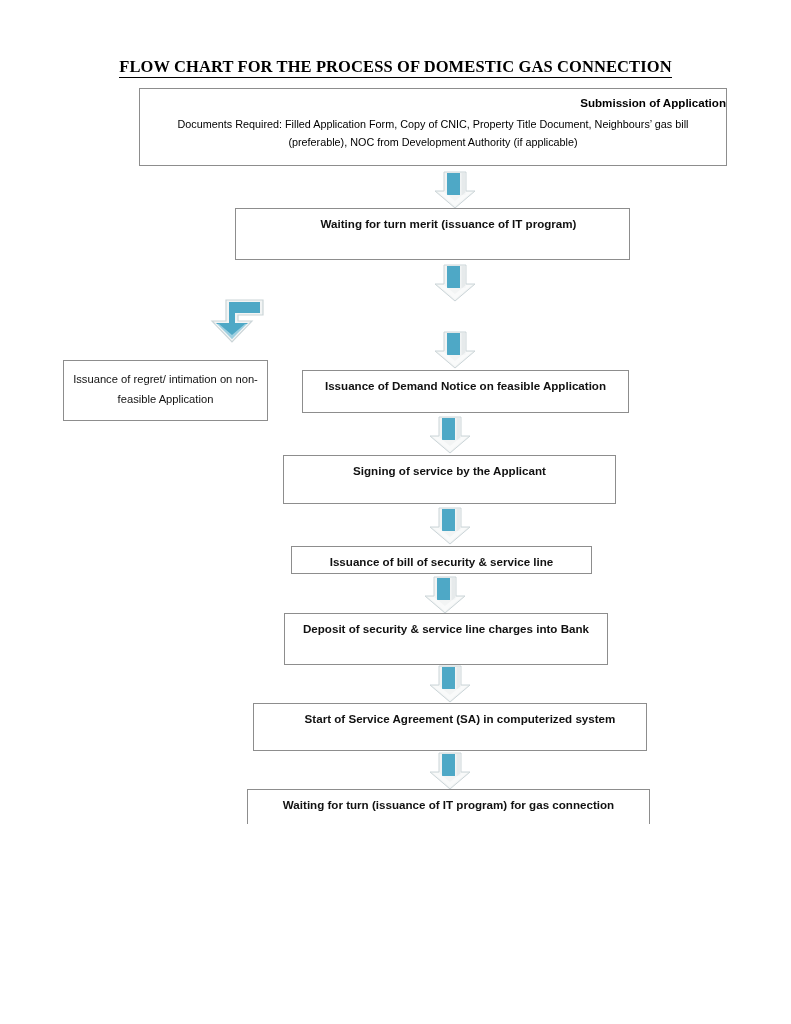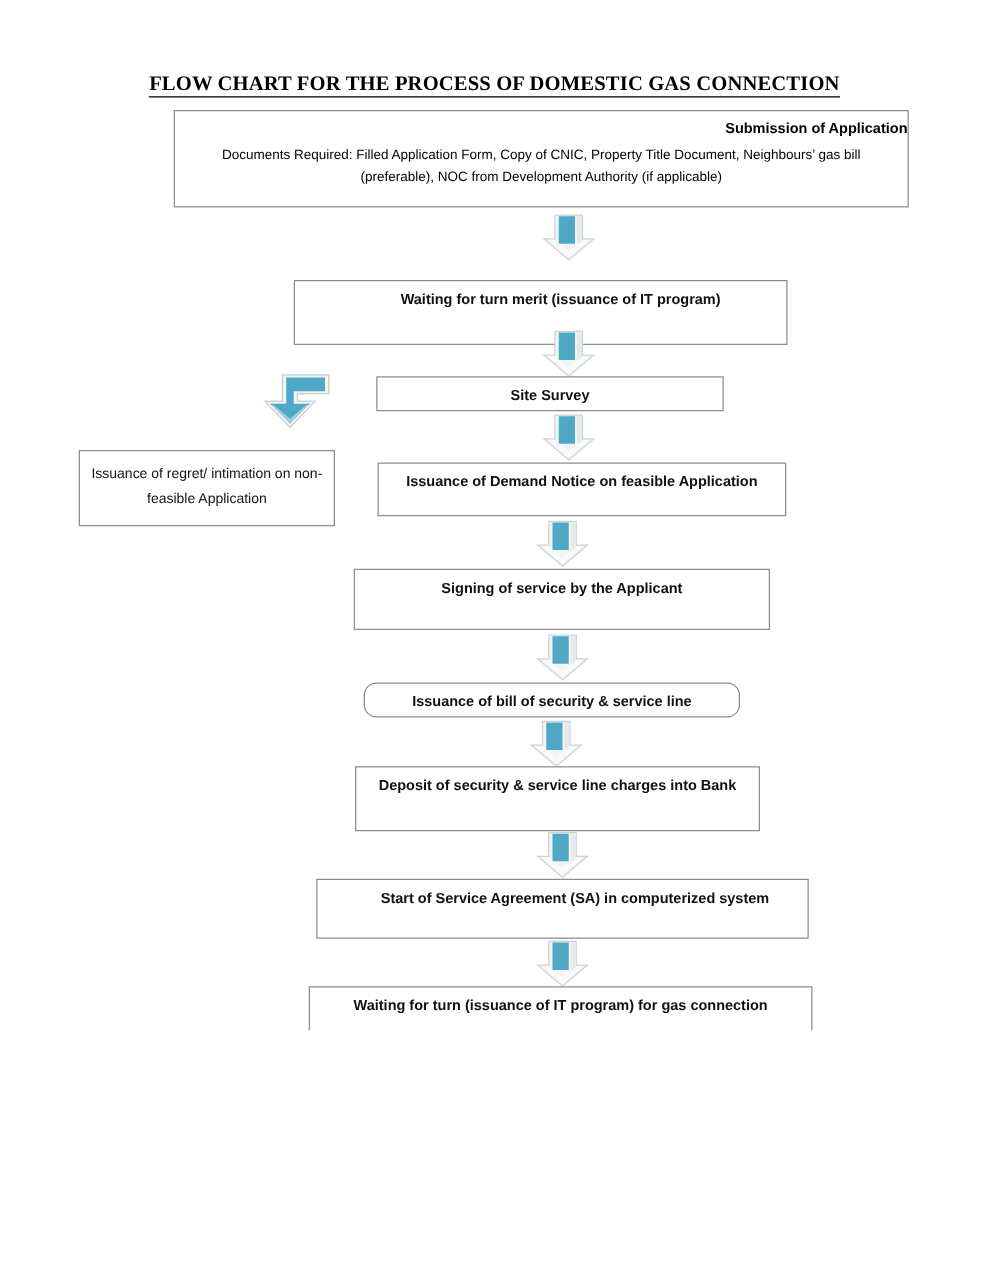--- a/index.html
+++ b/index.html
@@ -95,36 +95,33 @@
 
   <div class="arrow" style="left:433px; top:171px; width:44px; height:38px;">
     <svg width="44" height="38" viewBox="0 0 44 38">
       <polygon points="2,20 22,37 42,20 33,20 33,1 11,1 11,20" fill="#F2F4F4" stroke="#CBD5D8" stroke-width="1"></polygon>
       <rect x="14" y="2" width="13" height="22" fill="#4EA8C6"></rect>
       <rect x="28.5" y="2" width="4" height="22" fill="#E6EAEB"></rect>
       <polygon points="5,21 22,35 39,21 33,21 22,30 11,21" fill="#FFFFFF" opacity="0.55"></polygon>
     </svg>
   </div>
 
-  <div class="node" style="left:235px; top:224px; width:395px; height:52px;padding-left:32px;">
+  <div class="node" style="left:235px; top:208px; width:395px; height:52px;padding-left:32px;">
     <div class="txt">Waiting for turn merit (issuance of IT program)</div>
   </div>
 
   <div class="arrow" style="left:433px; top:264px; width:44px; height:38px;">
     <svg width="44" height="38" viewBox="0 0 44 38">
       <polygon points="2,20 22,37 42,20 33,20 33,1 11,1 11,20" fill="#F2F4F4" stroke="#CBD5D8" stroke-width="1"></polygon>
       <rect x="14" y="2" width="13" height="22" fill="#4EA8C6"></rect>
       <rect x="28.5" y="2" width="4" height="22" fill="#E6EAEB"></rect>
       <polygon points="5,21 22,35 39,21 33,21 22,30 11,21" fill="#FFFFFF" opacity="0.55"></polygon>
     </svg>
   </div>
 
-  <div class="node" style="left:301px; top:301px; width:278px; height:28px;">
-    <div class="txt">Site Survey</div>
-  </div>
 
   <div class="elbow" style="left:205px; top:297px; width:66px; height:48px;">
     <svg width="66" height="48" viewBox="0 0 66 48">
       <polygon points="58,3 58,18 33,18 33,24 47,24 27,45 7,24 21,24 21,3" fill="#F2F4F4" stroke="#CBD5D8" stroke-width="1.2"></polygon>
       <polygon points="55,5 55,16 30,16 30,26 43,26 27,42 11,26 24,26 24,5" fill="#4EA8C6"></polygon>
       <polygon points="10,27 27,42 44,27 40,27 27,38 14,27" fill="#FFFFFF" opacity="0.45"></polygon>
     </svg>
   </div>
 
   <div class="arrow" style="left:433px; top:331px; width:44px; height:38px;">
@@ -159,21 +156,21 @@
 
   <div class="arrow" style="left:428px; top:507px; width:44px; height:38px;">
     <svg width="44" height="38" viewBox="0 0 44 38">
       <polygon points="2,20 22,37 42,20 33,20 33,1 11,1 11,20" fill="#F2F4F4" stroke="#CBD5D8" stroke-width="1"></polygon>
       <rect x="14" y="2" width="13" height="22" fill="#4EA8C6"></rect>
       <rect x="28.5" y="2" width="4" height="22" fill="#E6EAEB"></rect>
       <polygon points="5,21 22,35 39,21 33,21 22,30 11,21" fill="#FFFFFF" opacity="0.55"></polygon>
     </svg>
   </div>
 
-  <div class="node" style="left:291px; top:546px; width:301px; height:28px;border-radius:10px;">
+  <div class="node" style="left:291px; top:546px; width:301px; height:28px;">
     <div class="txt">Issuance of bill of security &amp; service line</div>
   </div>
 
   <div class="arrow" style="left:423px; top:576px; width:44px; height:38px;">
     <svg width="44" height="38" viewBox="0 0 44 38">
       <polygon points="2,20 22,37 42,20 33,20 33,1 11,1 11,20" fill="#F2F4F4" stroke="#CBD5D8" stroke-width="1"></polygon>
       <rect x="14" y="2" width="13" height="22" fill="#4EA8C6"></rect>
       <rect x="28.5" y="2" width="4" height="22" fill="#E6EAEB"></rect>
       <polygon points="5,21 22,35 39,21 33,21 22,30 11,21" fill="#FFFFFF" opacity="0.55"></polygon>
     </svg>

